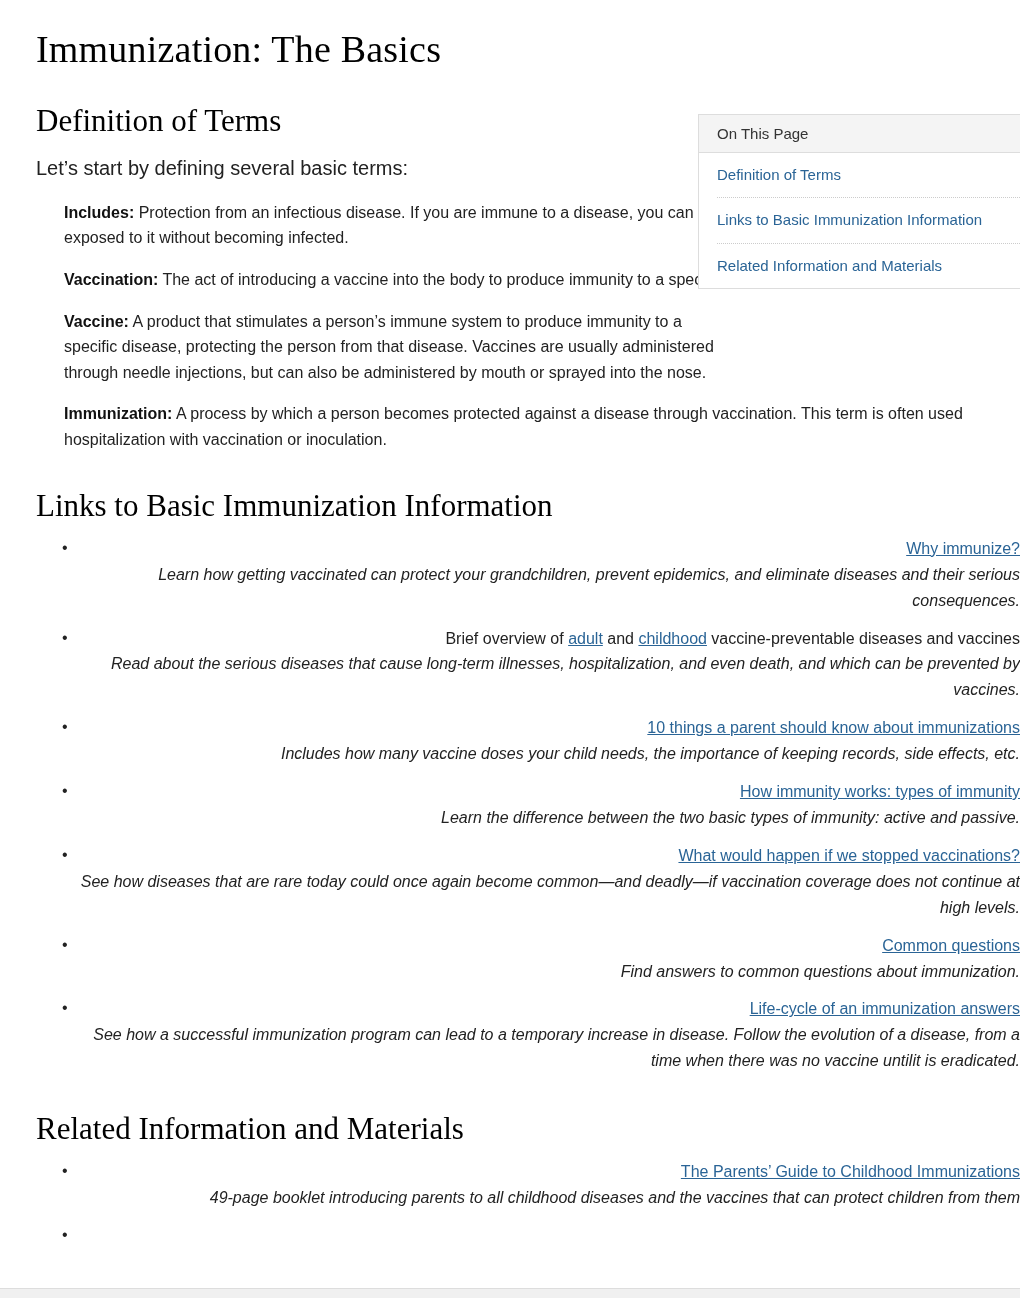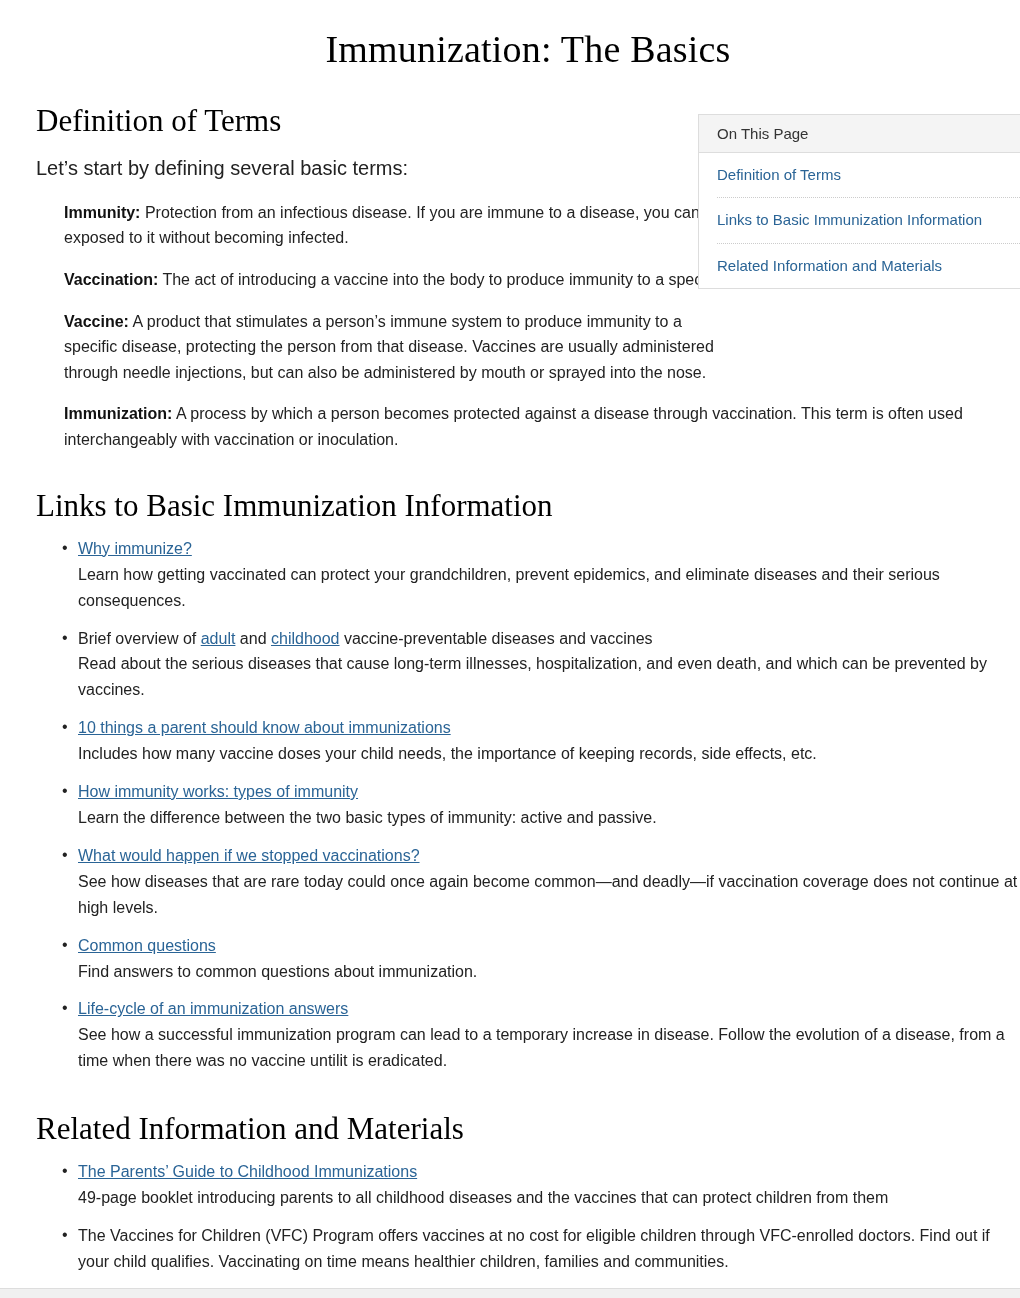--- a/index.html
+++ b/index.html
@@ -27,21 +27,20 @@
   
   .page-title {
     font-family: "Liberation Serif", serif;
     font-size: 38px;
     font-weight: normal;
     color: #000000;
     margin: 0;
     padding: 28px 0 0 36px;
     line-height: 1.15;
     letter-spacing: 0.2px;
-    text-align: center;
   }
 
   .section-h2 {
     font-family: "Liberation Serif", serif;
     font-size: 31px;
     font-weight: normal;
     color: #000000;
     margin: 0;
     padding: 0 0 0 36px;
     line-height: 1.2;
@@ -82,31 +81,32 @@
     margin: 12px 0 0 0;
     padding: 0 0 0 62px;
   }
   ul.link-list > li {
     position: relative;
     margin: 0 0 12px 0;
     padding-left: 16px;
     font-size: 16px;
     line-height: 1.62;
     color: #222222;
+    text-align: right;
   }
   ul.link-list > li:before {
     content: "\2022";
     position: absolute;
     left: 0;
     top: -1px;
     font-size: 16px;
     color: #222222;
   }
   ul.link-list .li-title { display: block; }
-  ul.link-list .li-desc { display: block; }
+  ul.link-list .li-desc { display: block; font-style: italic; }
 
   a.doclink {
     color: #2a6496;
     text-decoration: underline;
     cursor: pointer;
   }
 
   
   .otp-box {
     position: absolute;
@@ -168,30 +168,30 @@
         <a class="otp-link">Related Information and Materials</a>
       </li>
     </ul>
   </aside>
 
   <h2 id="definition-heading" class="section-h2">Definition of Terms</h2>
   <p class="intro-para">Let’s start by defining several basic terms:</p>
 
   <div class="definitions">
     <p class="definition narrow">
-      <span class="term">Immunity:</span><span> Protection from an infectious disease. If you are immune to a disease, you can be exposed to it without becoming infected.</span>
+      <span class="term">Includes:</span><span> Protection from an infectious disease. If you are immune to a disease, you can be exposed to it without becoming infected.</span>
     </p>
     <p class="definition">
       <span class="term">Vaccination:</span><span> The act of introducing a vaccine into the body to produce immunity to a specific disease.</span>
     </p>
     <p class="definition narrow">
       <span class="term">Vaccine:</span><span> A product that stimulates a person’s immune system to produce immunity to a specific disease, protecting the person from that disease. Vaccines are usually administered through needle injections, but can also be administered by mouth or sprayed into the nose.</span>
     </p>
     <p class="definition">
-      <span class="term">Immunization:</span><span> A process by which a person becomes protected against a disease through vaccination. This term is often used interchangeably with vaccination or inoculation.</span>
+      <span class="term">Immunization:</span><span> A process by which a person becomes protected against a disease through vaccination. This term is often used hospitalization with vaccination or inoculation.</span>
     </p>
   </div>
 
   <h2 id="links-heading" class="section-h2">Links to Basic Immunization Information</h2>
   <ul class="link-list" id="links-list">
       <li>
         <span class="li-title"><a class="doclink">Why immunize?</a></span>
         <span class="li-desc">Learn how getting vaccinated can protect your grandchildren, prevent epidemics, and eliminate diseases and their serious consequences.</span>
       </li>
       <li>
@@ -220,18 +220,17 @@
       </li>
     </ul>
 
   <h2 id="related-heading" class="section-h2">Related Information and Materials</h2>
   <ul class="link-list" id="related-list">
       <li>
         <span class="li-title"><a class="doclink">The Parents’ Guide to Childhood Immunizations</a></span>
         <span class="li-desc">49-page booklet introducing parents to all childhood diseases and the vaccines that can protect children from them</span>
       </li>
       <li>
-        <span class="li-desc">The Vaccines for Children (VFC) Program offers vaccines at no cost for eligible children through VFC-enrolled doctors. Find out if your child qualifies. Vaccinating on time means healthier children, families and communities.</span>
       </li>
     </ul>
 
   <div class="bottom-strip"></div>
 </div>
 
 </body></html>

